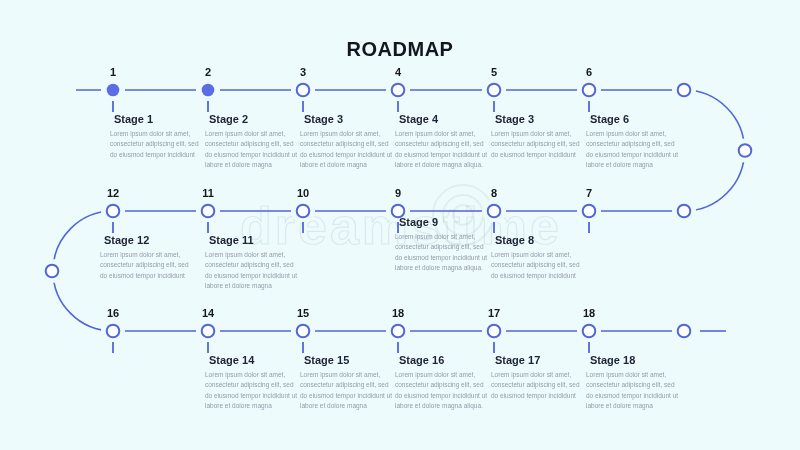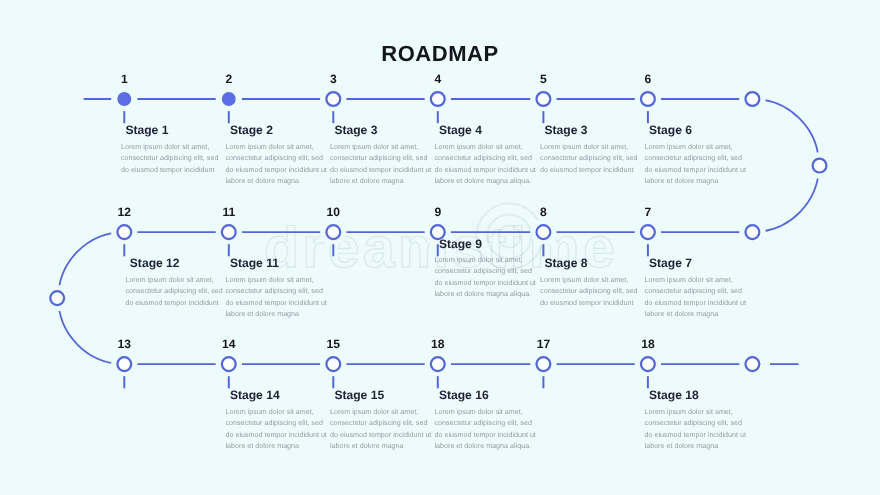--- a/index.html
+++ b/index.html
@@ -188,58 +188,58 @@
     <div class="stage-desc">Lorem ipsum dolor sit amet, consectetur adipiscing elit, sed do eiusmod tempor incididunt ut labore et dolore magna</div>
   </div>
 
   <div class="num" style="left:113px;top:187px">12</div>
   <div class="num" style="left:208px;top:187px">11</div>
   <div class="num" style="left:303px;top:187px">10</div>
   <div class="num" style="left:398px;top:187px">9</div>
   <div class="num" style="left:494px;top:187px">8</div>
   <div class="num" style="left:589px;top:187px">7</div>
 
-  <div class="stage" style="left:114px;top:234px">
+  <div class="stage" style="left:100px;top:234px">
     <div class="stage-title">Stage 12</div>
     <div class="stage-desc">Lorem ipsum dolor sit amet, consectetur adipiscing elit, sed do eiusmod tempor incididunt</div>
   </div>
   <div class="stage" style="left:205px;top:234px">
     <div class="stage-title">Stage 11</div>
     <div class="stage-desc">Lorem ipsum dolor sit amet, consectetur adipiscing elit, sed do eiusmod tempor incididunt ut labore et dolore magna</div>
   </div>
   <div class="stage" style="left:395px;top:216px">
     <div class="stage-title">Stage 9</div>
     <div class="stage-desc">Lorem ipsum dolor sit amet, consectetur adipiscing elit, sed do eiusmod tempor incididunt ut labore et dolore magna aliqua.</div>
   </div>
   <div class="stage" style="left:491px;top:234px">
     <div class="stage-title">Stage 8</div>
     <div class="stage-desc">Lorem ipsum dolor sit amet, consectetur adipiscing elit, sed do eiusmod tempor incididunt</div>
   </div>
-  <div class="stage" style="left:586px;top:234px">
-    <div class="stage-title">Stage 7</div>
-    <div class="stage-desc">Lorem ipsum dolor sit amet, consectetur adipiscing elit, sed do eiusmod tempor incididunt ut labore et dolore magna</div>
-  </div>
-
-  <div class="num" style="left:113px;top:307px">13</div>
+
+  <div class="num" style="left:113px;top:307px">16</div>
   <div class="num" style="left:208px;top:307px">14</div>
   <div class="num" style="left:303px;top:307px">15</div>
   <div class="num" style="left:398px;top:307px">18</div>
   <div class="num" style="left:494px;top:307px">17</div>
   <div class="num" style="left:589px;top:307px">18</div>
 
   <div class="stage" style="left:205px;top:354px">
     <div class="stage-title">Stage 14</div>
     <div class="stage-desc">Lorem ipsum dolor sit amet, consectetur adipiscing elit, sed do eiusmod tempor incididunt ut labore et dolore magna</div>
   </div>
   <div class="stage" style="left:300px;top:354px">
     <div class="stage-title">Stage 15</div>
     <div class="stage-desc">Lorem ipsum dolor sit amet, consectetur adipiscing elit, sed do eiusmod tempor incididunt ut labore et dolore magna</div>
   </div>
   <div class="stage" style="left:395px;top:354px">
     <div class="stage-title">Stage 16</div>
     <div class="stage-desc">Lorem ipsum dolor sit amet, consectetur adipiscing elit, sed do eiusmod tempor incididunt ut labore et dolore magna aliqua.</div>
   </div>
+  <div class="stage" style="left:491px;top:354px">
+    <div class="stage-title">Stage 17</div>
+    <div class="stage-desc">Lorem ipsum dolor sit amet, consectetur adipiscing elit, sed do eiusmod tempor incididunt</div>
+  </div>
   <div class="stage" style="left:586px;top:354px">
     <div class="stage-title">Stage 18</div>
     <div class="stage-desc">Lorem ipsum dolor sit amet, consectetur adipiscing elit, sed do eiusmod tempor incididunt ut labore et dolore magna</div>
   </div>
 
 </div>
 
 </body></html>

